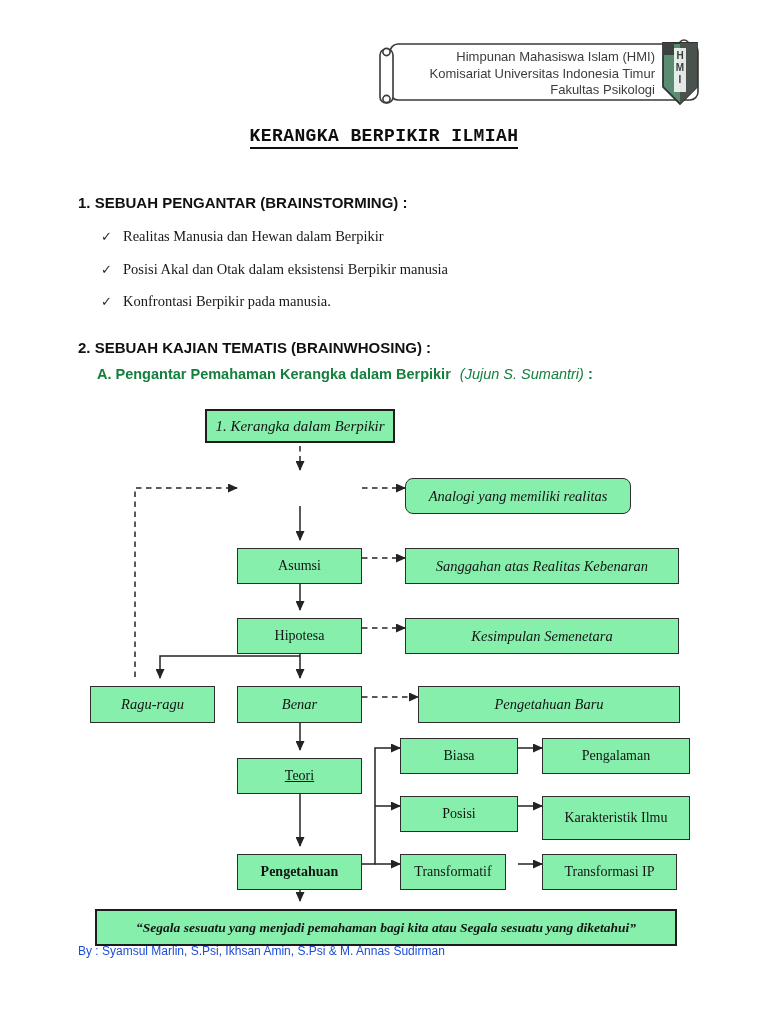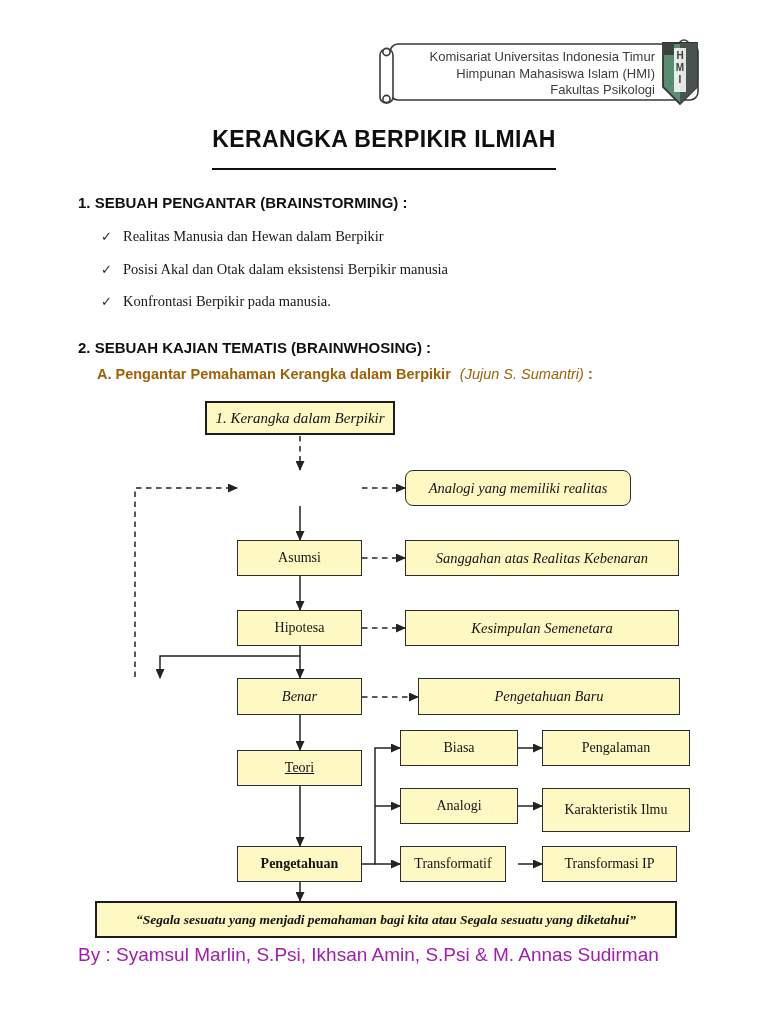--- a/index.html
+++ b/index.html
@@ -22,64 +22,65 @@
     text-align: right;
     font-family: "Liberation Sans", sans-serif;
     font-size: 13px; line-height: 16.5px; color: #3c3c3c;
     white-space: nowrap;
   }
 
   
   .title-wrap { position: absolute; left: 0; top: 126px; width: 768px; text-align: center; }
   .title {
     display: inline-block;
-    font-family: Liberation Sans, sans-serif;
-    font-size: 23px; font-weight: bold; letter-spacing: .4px;
+    font-family: Liberation Mono, monospace;
+    font-size: 18px; font-weight: bold; letter-spacing: .4px;
     color: #0f0f0f;
-    border-bottom: 2.2px solid #0f0f0f; padding-bottom: 15px;
+    border-bottom: 2.2px solid #0f0f0f; padding-bottom: 1px;
   }
 
   
   .sec-heading {
     position: absolute; left: 78px;
     font-family: "Liberation Sans", sans-serif;
     font-size: 15px; font-weight: bold; color: #111;
     white-space: nowrap;
   }
   .bullet { position: absolute; left: 101px; white-space: nowrap; font-size: 14.5px; color: #181818; }
   .bullet .check { display: inline-block; width: 22px; font-family: "DejaVu Sans", sans-serif; font-size: 13px; color: #2a2a2a; }
   .subheading {
     position: absolute; left: 97px; top: 366px;
-    font-family: "Liberation Sans", sans-serif; font-size: 14.5px; color: #a16207;
+    font-family: "Liberation Sans", sans-serif; font-size: 14.5px; color: #15803d;
     white-space: nowrap;
   }
   .subheading .b { font-weight: bold; }
   .subheading .i { font-style: italic; font-weight: normal; margin-left: 5px; }
 
   
   .connectors { position: absolute; left: 0; top: 0; width: 768px; height: 1024px; pointer-events: none; }
   .node {
     position: absolute;
     border: 1.5px solid #2d2d2d;
-    background: #fef9c3;
+    background: #86efac;
     display: flex; align-items: center; justify-content: center;
     font-family: "Liberation Serif", serif;
     font-size: 14px; color: #141414;
     white-space: nowrap;
+    margin-top: 8px;
   }
   .node.italic { font-style: italic; font-size: 14.5px; }
   .node.bold   { font-weight: bold; }
   .node.thick  { border-width: 2.6px; border-color: #1c1c1c; }
   .node.quote  { font-style: italic; font-weight: 600; font-size: 13.5px; }
 
   
   .byline {
     position: absolute; left: 78px; top: 944px;
     font-family: "Liberation Sans", sans-serif;
-    font-size: 19px; color: #a21caf; white-space: nowrap;
+    font-size: 12px; color: #1d4ed8; white-space: nowrap;
   }
 </style>
 </head>
 <body>
 
 <div class="page">
 
   <div class="banner">
     <svg width="330" height="74" viewBox="0 0 330 74">
       <g fill="#ffffff" stroke="#3a3a3a" stroke-width="1.6">
@@ -87,22 +88,22 @@
         <rect x="15" y="8" width="308" height="56" rx="8"></rect>
 
         <rect x="5" y="13" width="13" height="54" rx="6"></rect>
         <circle cx="11.5" cy="16" r="3.6"></circle>
         <circle cx="11.5" cy="63" r="3.6"></circle>
 
         <circle cx="309" cy="9" r="5"></circle>
       </g>
     </svg>
     <div class="banner-text">
+      <div>Himpunan Mahasiswa Islam (HMI)</div>
       <div>Komisariat Universitas Indonesia Timur</div>
-      <div>Himpunan Mahasiswa Islam (HMI)</div>
       <div>Fakultas Psikologi</div>
     </div>
     <svg width="46" height="68" viewBox="0 0 46 68" style="left:282px; top:4px;">
 
       <path d="M6 3 h34 v44 L23 64 L6 47 Z" fill="#5a8c72" stroke="#333" stroke-width="1.8"></path>
       <path d="M23 3 h17 v44 L23 64 Z" fill="#4a524e"></path>
       <path d="M6 3 h11 v12 h-11 Z" fill="#3d423f"></path>
       <rect x="17" y="8" width="12" height="44" fill="#ffffff" opacity="0.85"></rect>
       <text x="23" y="19" text-anchor="middle" font-family="Liberation Sans, sans-serif" font-size="10" font-weight="bold" fill="#37413c">H</text>
       <text x="23" y="31" text-anchor="middle" font-family="Liberation Sans, sans-serif" font-size="10" font-weight="bold" fill="#37413c">M</text>
@@ -168,29 +169,30 @@
   <div class="node thick italic" style="left:205px; top:401px; width:190px; height:34px; font-size:15px;">1. Kerangka dalam Berpikir</div>
 
   <div class="node italic" style="left:405px; top:470px; width:226px; height:36px;border-radius:8px;">Analogi yang memiliki realitas</div>
 
   <div class="node" style="left:237px; top:540px; width:125px; height:36px;">Asumsi</div>
   <div class="node italic" style="left:405px; top:540px; width:274px; height:36px;">Sanggahan atas Realitas Kebenaran</div>
 
   <div class="node" style="left:237px; top:610px; width:125px; height:36px;">Hipotesa</div>
   <div class="node italic" style="left:405px; top:610px; width:274px; height:36px;">Kesimpulan Semenetara</div>
 
+  <div class="node italic" style="left:90px; top:678px; width:125px; height:37px;">Ragu-ragu</div>
   <div class="node italic" style="left:237px; top:678px; width:125px; height:37px;">Benar</div>
   <div class="node italic" style="left:418px; top:678px; width:262px; height:37px;">Pengetahuan Baru</div>
 
   <div class="node" style="left:237px; top:750px; width:125px; height:36px;text-decoration:underline;">Teori</div>
 
   <div class="node" style="left:400px; top:730px; width:118px; height:36px;">Biasa</div>
   <div class="node" style="left:542px; top:730px; width:148px; height:36px;">Pengalaman</div>
 
-  <div class="node" style="left:400px; top:788px; width:118px; height:36px;">Analogi</div>
+  <div class="node" style="left:400px; top:788px; width:118px; height:36px;">Posisi</div>
   <div class="node" style="left:542px; top:788px; width:148px; height:44px;">Karakteristik Ilmu</div>
 
   <div class="node bold" style="left:237px; top:846px; width:125px; height:36px;">Pengetahuan</div>
   <div class="node" style="left:400px; top:846px; width:106px; height:36px;">Transformatif</div>
   <div class="node" style="left:542px; top:846px; width:135px; height:36px;">Transformasi IP</div>
 
   <div class="node thick quote" style="left:95px; top:901px; width:582px; height:37px;">“Segala sesuatu yang menjadi pemahaman bagi kita atau Segala sesuatu yang diketahui”</div>
 
   <div class="byline">By : Syamsul Marlin, S.Psi, Ikhsan Amin, S.Psi &amp; M. Annas Sudirman</div>
 

